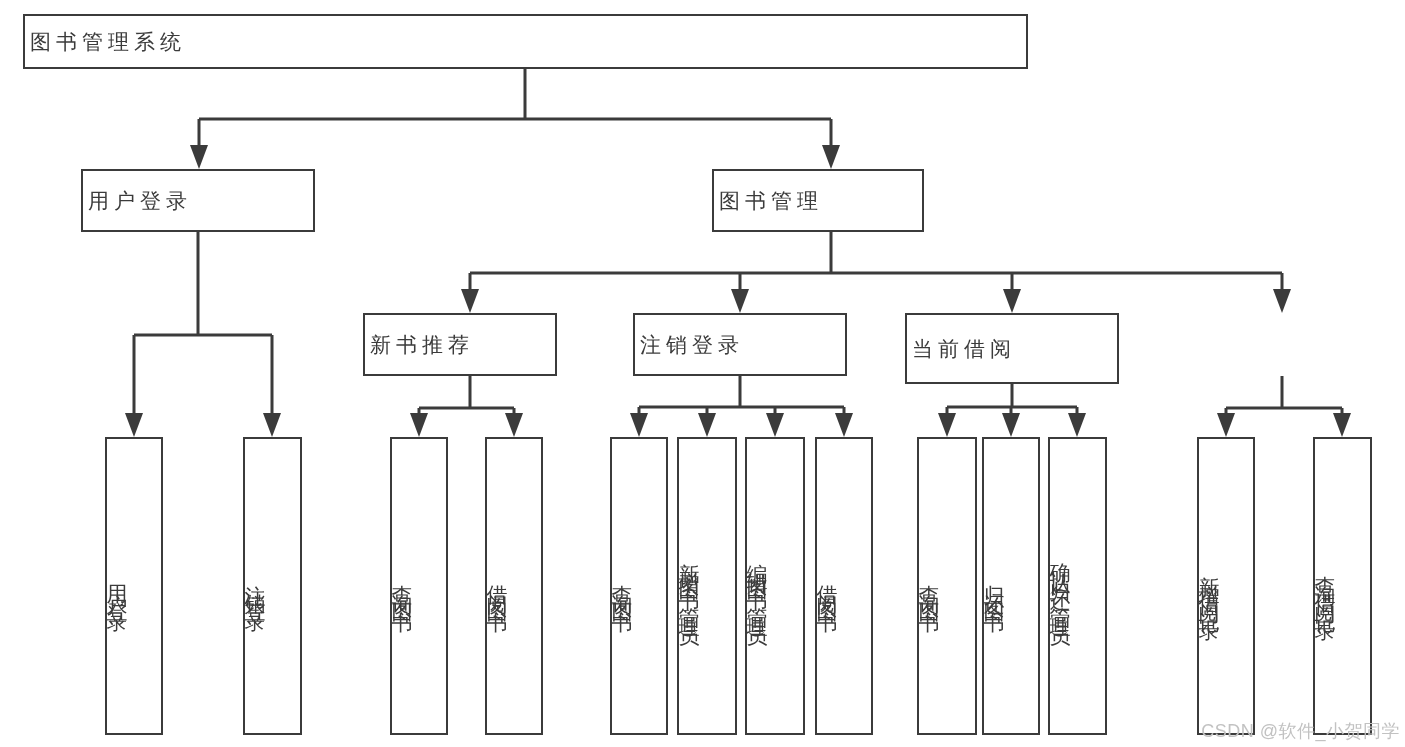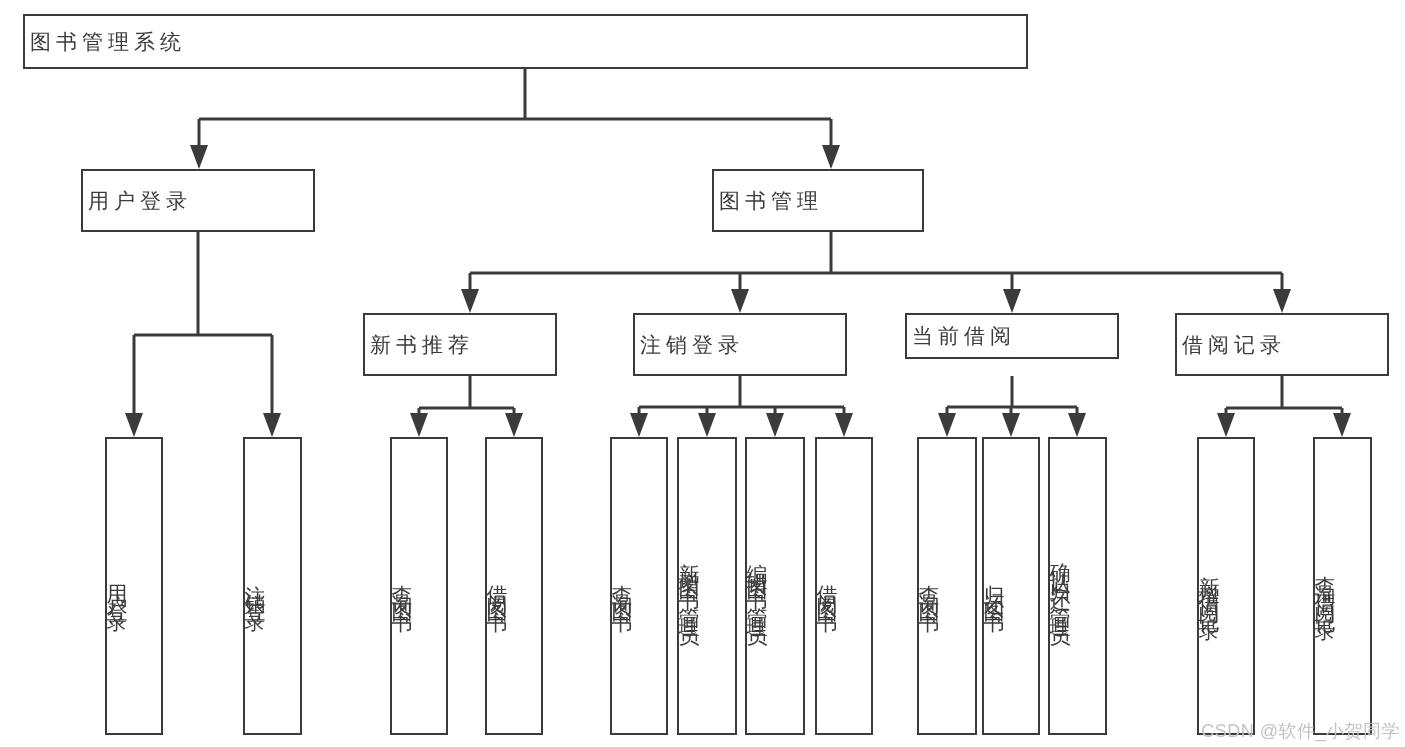--- a/index.html
+++ b/index.html
@@ -86,25 +86,22 @@
   <div class="node h" style="left:712px; top:169px; width:212px; height:63px;">
     <span>图书管理</span>
   </div>
 
   <div class="node h" style="left:363px; top:313px; width:194px; height:63px;">
     <span>新书推荐</span>
   </div>
   <div class="node h" style="left:633px; top:313px; width:214px; height:63px;">
     <span>注销登录</span>
   </div>
-  <div class="node h" style="left:905px; top:313px; width:214px; height:46px;">
+  <div class="node h" style="left:905px; top:313px; width:214px; height:71px;">
     <span>当前借阅</span>
-  </div>
-  <div class="node h" style="left:1175px; top:313px; width:214px; height:63px;">
-    <span>借阅记录</span>
   </div>
 
   <div class="node v" style="left:105px; top:437px; width:58px; height:298px;">
     <span>用户登录</span>
   </div>
   <div class="node v" style="left:243px; top:437px; width:59px; height:298px;">
     <span>注销登录</span>
   </div>
 
   <div class="node v" style="left:390px; top:437px; width:58px; height:298px;">

